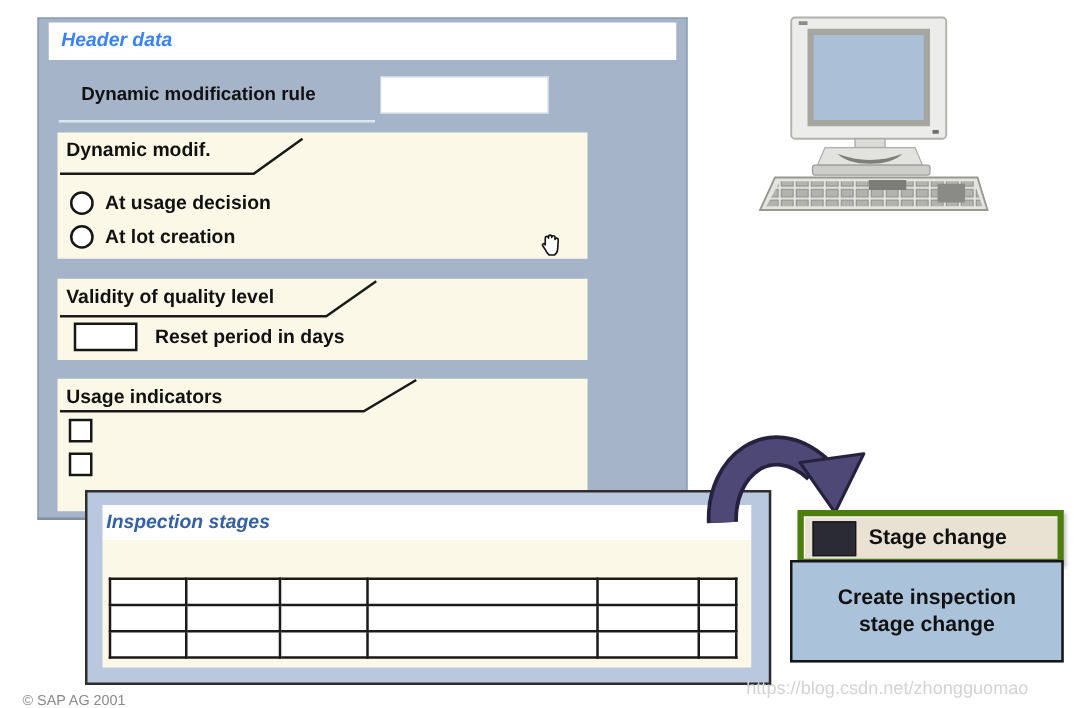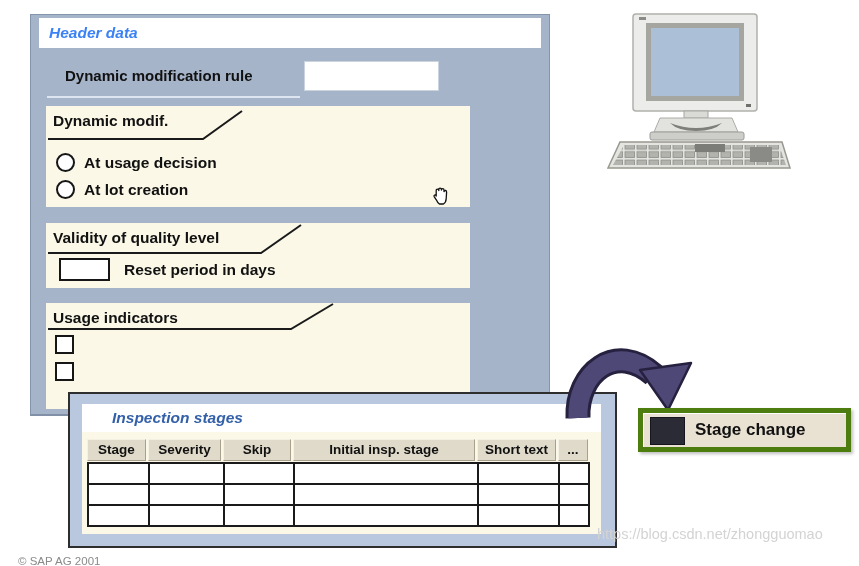--- a/index.html
+++ b/index.html
@@ -26,40 +26,40 @@
   .radio{position:absolute;width:19px;height:19px;border:2px solid #161616;border-radius:50%;background:#fff;box-sizing:border-box;}
   .checkbox{position:absolute;width:19px;height:19px;border:2px solid #161616;background:#fff;box-sizing:border-box;}
   .opt-label{position:absolute;font-weight:bold;font-size:15.5px;color:#111;line-height:20px;white-space:nowrap;}
 
   .reset-input{position:absolute;left:13px;top:35px;width:51px;height:23px;background:#fff;border:2px solid #161616;box-sizing:border-box;}
 
   
   .insp-panel{position:absolute;left:68px;top:392px;width:545px;height:152px;
     background:#B9C8DE;border:2px solid #2E2E2E;z-index:2;}
   .insp-titlebar{position:absolute;left:12px;top:10px;width:519px;height:28px;background:#fff;}
-  .insp-title{display:block;padding-left:30px;line-height:28px;color:#3360A8;font-weight:bold;font-style:italic;font-size:15.5px;}
+  .insp-title{display:block;padding-left:3px;line-height:28px;color:#3360A8;font-weight:bold;font-style:italic;font-size:15.5px;}
   .insp-body{position:absolute;left:12px;top:38px;width:519px;height:102px;background:#FBF8E7;}
   .col-head-row{position:absolute;left:5px;top:7px;display:flex;gap:2px;}
   .col-head{height:22px;background:#E0DACA;border:1px solid #A89F8C;border-top-color:#F4F0E4;border-left-color:#F4F0E4;
     box-sizing:border-box;font-weight:bold;font-size:13.5px;color:#111;text-align:center;line-height:20px;overflow:hidden;white-space:nowrap;}
   .grid-table{position:absolute;left:5px;top:30px;border-collapse:collapse;table-layout:fixed;}
   .grid-table td{border:2px solid #1A1A1A;background:#fff;height:19px;padding:0;}
 
   
   .computer{position:absolute;left:600px;top:6px;width:195px;height:168px;z-index:1;}
   .arrow-wrap{position:absolute;left:540px;top:325px;width:170px;height:100px;z-index:3;pointer-events:none;}
   .stage-change{position:absolute;left:638px;top:408px;width:203px;height:34px;background:#E9E1D2;
     border:5px solid #4d7c0f;box-shadow:inset 1px 1px 0 #fff,2px 2px 3px rgba(0,0,0,.25);z-index:4;}
   .sc-icon{position:absolute;left:7px;top:4px;width:33px;height:26px;background:#2B2B35;border:1px solid #15151d;}
   .sc-label{position:absolute;left:52px;top:0;line-height:33px;font-weight:bold;font-size:17px;color:#111;white-space:nowrap;}
   .create-box{position:absolute;left:632px;top:448px;width:219px;height:82px;background:#ABC2DB;border:2px solid #161616;
     box-sizing:border-box;display:flex;align-items:center;justify-content:center;text-align:center;z-index:4;}
   .create-label{font-weight:bold;font-size:17px;color:#111;line-height:1.3;padding:0 22px;}
 
-  .watermark{position:absolute;left:597px;top:526px;font-size:14.5px;color:#D3D3D3;z-index:5;white-space:nowrap;}
+  .watermark{position:absolute;left:597px;top:543px;font-size:14.5px;color:#D3D3D3;z-index:5;white-space:nowrap;}
   .copyright{position:absolute;left:18px;top:555px;font-size:11.5px;color:#8A8A8A;z-index:5;white-space:nowrap;}
   .hand-cursor{position:absolute;left:430px;top:185px;z-index:5;pointer-events:none;}
 </style>
 </head>
 <body>
 
 <div class="stage">
 
   <div class="main-panel">
     <div class="white-bar">
@@ -123,28 +123,20 @@
       <rect x="95" y="138" width="30" height="8" fill="#7C7C78"></rect>
       <rect x="150" y="141" width="22" height="15" fill="#8A8A86"></rect>
     </g>
   </svg>
 
   <div class="insp-panel">
     <div class="insp-titlebar">
       <span class="insp-title">Inspection stages</span>
     </div>
     <div class="insp-body">
-      <div class="col-head-row">
-        <div class="col-head" style="width:59px;">Stage</div>
-        <div class="col-head" style="width:73px;">Severity</div>
-        <div class="col-head" style="width:68px;">Skip</div>
-        <div class="col-head" style="width:182px;">Initial insp. stage</div>
-        <div class="col-head" style="width:79px;">Short text</div>
-        <div class="col-head" style="width:30px;">...</div>
-      </div>
       <table class="grid-table">
         <colgroup>
           <col style="width:61px;">
             <col style="width:75px;">
             <col style="width:70px;">
           <col style="width:184px;">
             <col style="width:81px;">
             <col style="width:30px;">
         </colgroup>
         <tbody>
@@ -181,20 +173,23 @@
     <path d="M38,93 C36,48 76,16 114,50" fill="none" stroke="#26213E" stroke-width="25"></path>
     <path d="M38,93 C36,48 76,16 114,50" fill="none" stroke="#4E4877" stroke-width="19"></path>
     <polygon points="100,45 151,38 128,85" fill="#4E4877" stroke="#26213E" stroke-width="2.5" stroke-linejoin="round"></polygon>
   </svg>
 
   <div class="stage-change">
     <div class="sc-icon"></div>
     <span class="sc-label">Stage change</span>
   </div>
 
+  <div class="create-box">
+    <span class="create-label">Create inspection stage change</span>
+  </div>
 
   <svg class="hand-cursor" width="23" height="24" viewBox="0 0 23 24">
     <g fill="#fff" stroke="#111" stroke-width="1.3" stroke-linejoin="round">
       <path d="M6.2,11 L6.2,5.6 Q6.2,4.1 7.5,4.1 Q8.8,4.1 8.8,5.6 L8.8,4.6 Q8.8,3.1 10.1,3.1 Q11.4,3.1 11.4,4.6 L11.4,5 Q11.4,3.6 12.7,3.6 Q14,3.6 14,5.1 L14,6.6 Q14.3,5.3 15.5,5.5 Q16.7,5.8 16.6,7.1 L16.2,13.5 Q16,17.5 13.4,19 L9.4,19 Q7.4,17.5 6.3,14.8 L4.3,11.8 Q3.5,10.4 4.8,10 Q5.9,9.7 6.2,11 Z"></path>
     </g>
   </svg>
 
   <div class="copyright">© SAP AG 2001</div>
   <div class="watermark">https://blog.csdn.net/zhongguomao</div>
 

